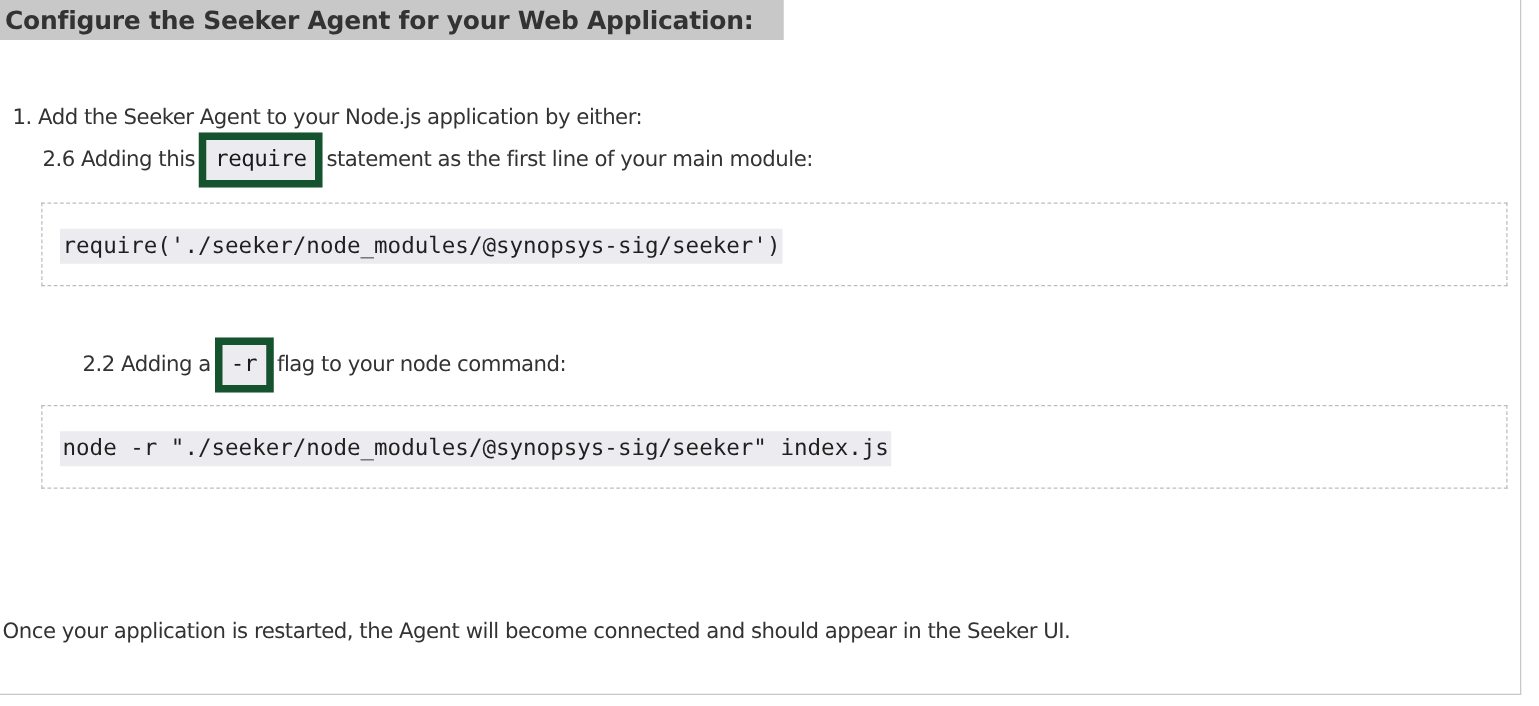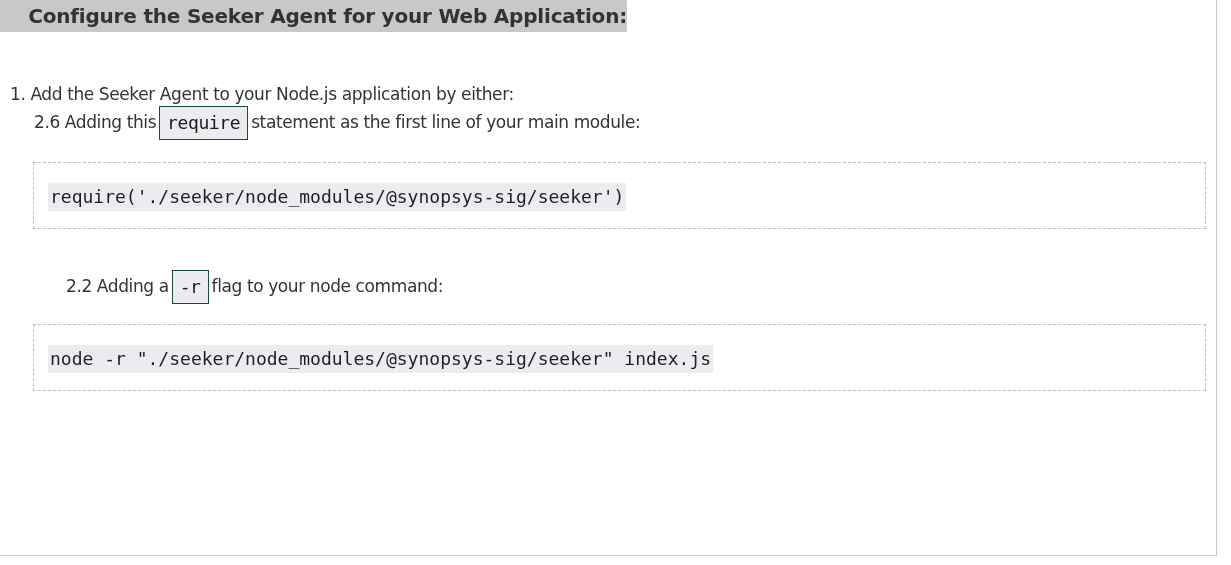--- a/index.html
+++ b/index.html
@@ -12,31 +12,30 @@
     position: absolute; left: 0; top: 0; width: 1217px; height: 556px;
     border-right: 1px solid #c8c8c8; border-bottom: 1px solid #c8c8c8;
     box-sizing: border-box;
   }
   .title {
     position: absolute; left: 0; top: 0; height: 32px; width: 627px;
     background: #c8c8c8; color: #333333;
     font-weight: bold; font-size: 20px; line-height: 32px;
     padding-left: 4px; box-sizing: border-box; white-space: nowrap;
     letter-spacing: -0.2px;
-    text-align: right;
   }
   .line {
     position: absolute; font-size: 17px; white-space: nowrap; color: #333333;
     letter-spacing: -0.4px;
   }
   .inline-code {
     display: inline-block;
     font-family: "DejaVu Sans Mono", "Liberation Mono", monospace;
     font-size: 18px; color: #1a1a1a;
-    background: #ececf0; border: 1px solid #14532d;
+    background: #ececf0; border: 6px solid #14532d;
     padding: 2px 7px; vertical-align: middle; margin: 0 3px;
     line-height: 28px;
   }
   .code-box {
     position: absolute; left: 33px; width: 1173px; height: 67px;
     border: 1px dashed #bdbdbd; box-sizing: border-box;
   }
   .code-text {
     position: absolute; left: 14px; top: 20px;
     font-family: "DejaVu Sans Mono", "Liberation Mono", monospace;
@@ -68,14 +67,15 @@
   <div class="line" style="left:34px; top:270px;margin-left:32px;">
     <span>2.2</span>
     <span>Adding a</span><span class="inline-code">-r</span><span>flag to your node command:</span>
   </div>
 
   <div class="code-box" style="top:324px;">
     <span class="code-text">node -r "./seeker/node_modules/@synopsys-sig/seeker" index.js</span>
   </div>
 
 
+  <div class="line" style="left:2px; top:495px;">Once your application is restarted, the Agent will become connected and should appear in the Seeker UI.</div>
 
 </div>
 
 </body></html>

